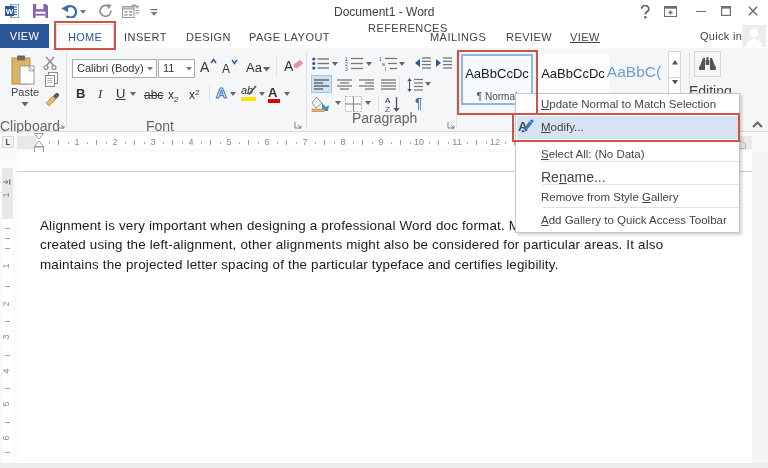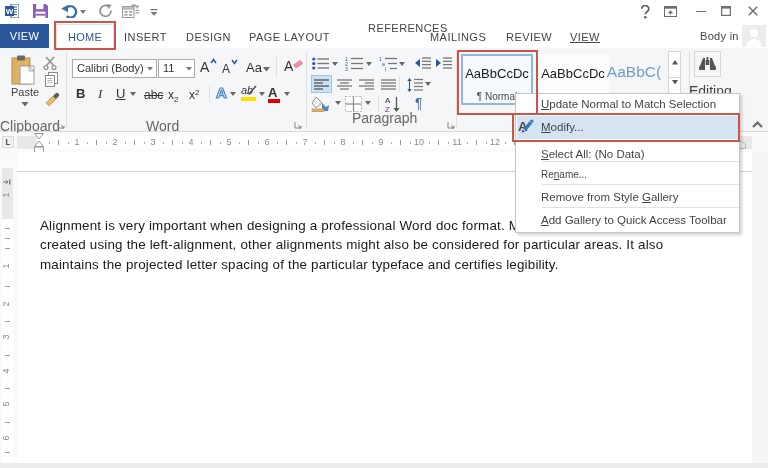--- a/index.html
+++ b/index.html
@@ -57,20 +57,21 @@
   <path d="M9.5 3.5 a4.5 4.5 0 0 1 5.5 1.5" fill="none" stroke="#9a9a9a" stroke-width="1.3"></path>
   <path d="M16.8 3 L13.6 4.2 L15.8 7 z" fill="#9a9a9a"></path>
   <line x1="13.5" y1="8.5" x2="17" y2="8.5" stroke="#9a9a9a" stroke-width="1.2"></line>
   <line x1="13.5" y1="11" x2="17" y2="11" stroke="#9a9a9a" stroke-width="1.2"></line>
 </svg>
 
 <svg class="abs" style="left:150px;top:9px" width="8" height="7" viewBox="0 0 8 7">
   <rect x="0.5" y="0" width="7" height="1.3" fill="#777"></rect>
   <path d="M0.5 3 l7 0 l-3.5 3.8 z" fill="#777"></path>
 </svg>
+<div class="abs" style="left:334px;top:5px;width:160px;white-space:nowrap;font-size:12px;color:#3c3c3c;">Document1 - Word</div>
 
 <svg class="abs" style="left:640px;top:5px" width="11" height="14" viewBox="0 0 11 14">
   <path d="M1.6 3.8 a3.6 3.4 0 1 1 5.4 3.0 c-1.2 0.7 -1.7 1.2 -1.7 2.4" fill="none" stroke="#5f5f5f" stroke-width="1.7"></path>
   <circle cx="5.3" cy="12.2" r="1.25" fill="#5f5f5f"></circle>
 </svg>
 <svg class="abs" style="left:664px;top:6px" width="13" height="11" viewBox="0 0 13 11">
   <rect x="0.5" y="0.5" width="12" height="10" fill="none" stroke="#6e6e6e"></rect>
   <rect x="0.5" y="0.5" width="12" height="2.2" fill="#6e6e6e"></rect>
   <path d="M6.5 4.2 l2.8 3 l-5.6 0 z" fill="#6e6e6e"></path>
   <rect x="5.9" y="6.2" width="1.2" height="2.6" fill="#6e6e6e"></rect>
@@ -87,21 +88,21 @@
 <div class="abs" style="left:0;top:24px;width:768px;height:24px;background:#fff;"></div>
 <div class="abs" style="left:0;top:24px;width:49px;height:24px;background:#2b579a;color:#fff;font-size:11px;text-align:center;line-height:24px;letter-spacing:0.3px;">VIEW</div>
 <div class="abs" style="left:56px;top:24px;width:58px;height:24px;background:#fff;border:1px solid #e0e0e0;border-bottom:none;color:#2b579a;font-size:11px;text-align:center;line-height:24px;letter-spacing:0.3px;">HOME</div>
 <div class="abs tabtxt" style="left:124px;top:31px;">INSERT</div>
 <div class="abs tabtxt" style="left:186px;top:31px;">DESIGN</div>
 <div class="abs tabtxt" style="left:249px;top:31px;">PAGE LAYOUT</div>
 <div class="abs tabtxt" style="left:336px;top:22px;margin-left:32px;">REFERENCES</div>
 <div class="abs tabtxt" style="left:430px;top:31px;">MAILINGS</div>
 <div class="abs tabtxt" style="left:506px;top:31px;">REVIEW</div>
 <div class="abs tabtxt" style="left:570px;top:31px;text-decoration:underline;">VIEW</div>
-<div class="abs" style="left:700px;top:30px;font-size:11px;color:#444;letter-spacing:0.3px;">Body in</div>
+<div class="abs" style="left:700px;top:30px;font-size:11px;color:#444;letter-spacing:0.3px;">Quick in</div>
 <svg class="abs" style="left:742px;top:25px" width="24" height="22" viewBox="0 0 24 22">
   <rect x="0" y="0" width="24" height="22" fill="#ededee"></rect>
   <circle cx="12" cy="8" r="4.2" fill="#fff"></circle>
   <path d="M4 22 a8 8 0 0 1 16 0 z" fill="#fff"></path>
 </svg>
 
 <div class="abs" style="left:0;top:48px;width:768px;height:84px;background:#f5f6f7;border-bottom:1px solid #d8d9db;"></div>
 
 <div class="abs" style="left:66px;top:52px;width:1px;height:76px;background:#e0e1e3;"></div>
 <div class="abs" style="left:306px;top:52px;width:1px;height:76px;background:#e0e1e3;"></div>
@@ -190,21 +191,21 @@
     </svg>
 <div class="abs" style="left:241px;top:97px;width:15px;height:4px;background:#ffe000;"></div>
 <svg class="abs" style="left:259px;top:92px" width="6" height="4" viewBox="0 0 6 4">
       <path d="M0 0 l6 0 l-3 4 z" fill="#666"></path>
     </svg>
 <div class="abs" style="left:268px;top:85px;font-size:13px;font-weight:bold;color:#333;">A</div>
 <div class="abs" style="left:268px;top:99px;width:12px;height:4px;background:#e00000;"></div>
 <svg class="abs" style="left:284px;top:92px" width="6" height="4" viewBox="0 0 6 4">
       <path d="M0 0 l6 0 l-3 4 z" fill="#666"></path>
     </svg>
-<div class="abs lbl" style="left:146px;top:118px;">Word</div>
+<div class="abs lbl" style="left:146px;top:118px;">Font</div>
 <svg class="abs" style="left:294px;top:121px" width="8" height="8" viewBox="0 0 8 8">
       <path d="M1 1 v6 h6 M4 4 l3 3 M7 4.6 v2.4 h-2.4" stroke="#888" fill="none" stroke-width="1"></path>
     </svg>
 
 <svg class="abs" style="left:312px;top:57px" width="18" height="13" viewBox="0 0 18 13">
   <circle cx="1.8" cy="2" r="1.6" fill="#2b579a"></circle>
       <circle cx="1.8" cy="6.5" r="1.6" fill="#2b579a"></circle>
       <circle cx="1.8" cy="11" r="1.6" fill="#2b579a"></circle>
   <line x1="5.5" y1="2" x2="17" y2="2" stroke="#777" stroke-width="1.4"></line>
       <line x1="5.5" y1="6.5" x2="17" y2="6.5" stroke="#777" stroke-width="1.4"></line>
@@ -476,21 +477,21 @@
 <div class="abs" style="left:541px;top:98px;font-size:11.5px;color:#444;"><u>U</u>pdate Normal to Match Selection</div>
 <div class="abs" style="left:517px;top:116px;width:221px;height:23px;background:#d5e3f2;"></div>
 <svg class="abs" style="left:518px;top:118px" width="16" height="15" viewBox="0 0 16 15">
   <text x="0" y="12.5" font-size="13.5" font-weight="bold" fill="#4a4a4a" font-family="Liberation Sans">A</text>
   <path d="M5.2 10.8 L11.5 3.2 L14.2 5.4 L8 13 z" fill="#3a79b8"></path>
   <path d="M4.6 11.6 L7.3 13.8 L3.4 14.6 z" fill="#2f618f"></path>
   <path d="M12.3 2.2 a1.7 1.7 0 0 1 2.7 2.2 l-0.6 0.7 l-2.7 -2.2 z" fill="#3a79b8"></path>
 </svg>
 <div class="abs" style="left:541px;top:121px;font-size:11.5px;color:#444;"><u>M</u>odify...</div>
 <div class="abs" style="left:541px;top:148px;font-size:11.5px;color:#444;"><u>S</u>elect All: (No Data)</div>
-<div class="abs" style="left:541px;top:169px;font-size:10px;color:#444;">Re<u>n</u>ame...</div>
+<div class="abs" style="left:541px;top:169px;font-size:14px;color:#444;">Re<u>n</u>ame...</div>
 <div class="abs" style="left:541px;top:191px;font-size:11.5px;color:#444;">Remove from Style <u>G</u>allery</div>
 <div class="abs" style="left:541px;top:214px;font-size:11.5px;color:#444;"><u>A</u>dd Gallery to Quick Access Toolbar</div>
 <div class="abs" style="left:542px;top:161px;width:197px;height:1px;background:#e2e2e2;"></div>
 <div class="abs" style="left:542px;top:184px;width:197px;height:1px;background:#e2e2e2;"></div>
 <div class="abs" style="left:542px;top:207px;width:197px;height:1px;background:#e2e2e2;"></div>
 
 <div class="abs" style="left:54px;top:21px;width:62px;height:29px;border:2px solid #cd5449;"></div>
 <div class="abs" style="left:457px;top:50px;width:81px;height:65px;border:2px solid #cd5449;"></div>
 <div class="abs" style="left:512px;top:113px;width:228px;height:29px;border:2px solid #cd5449;"></div>
 

